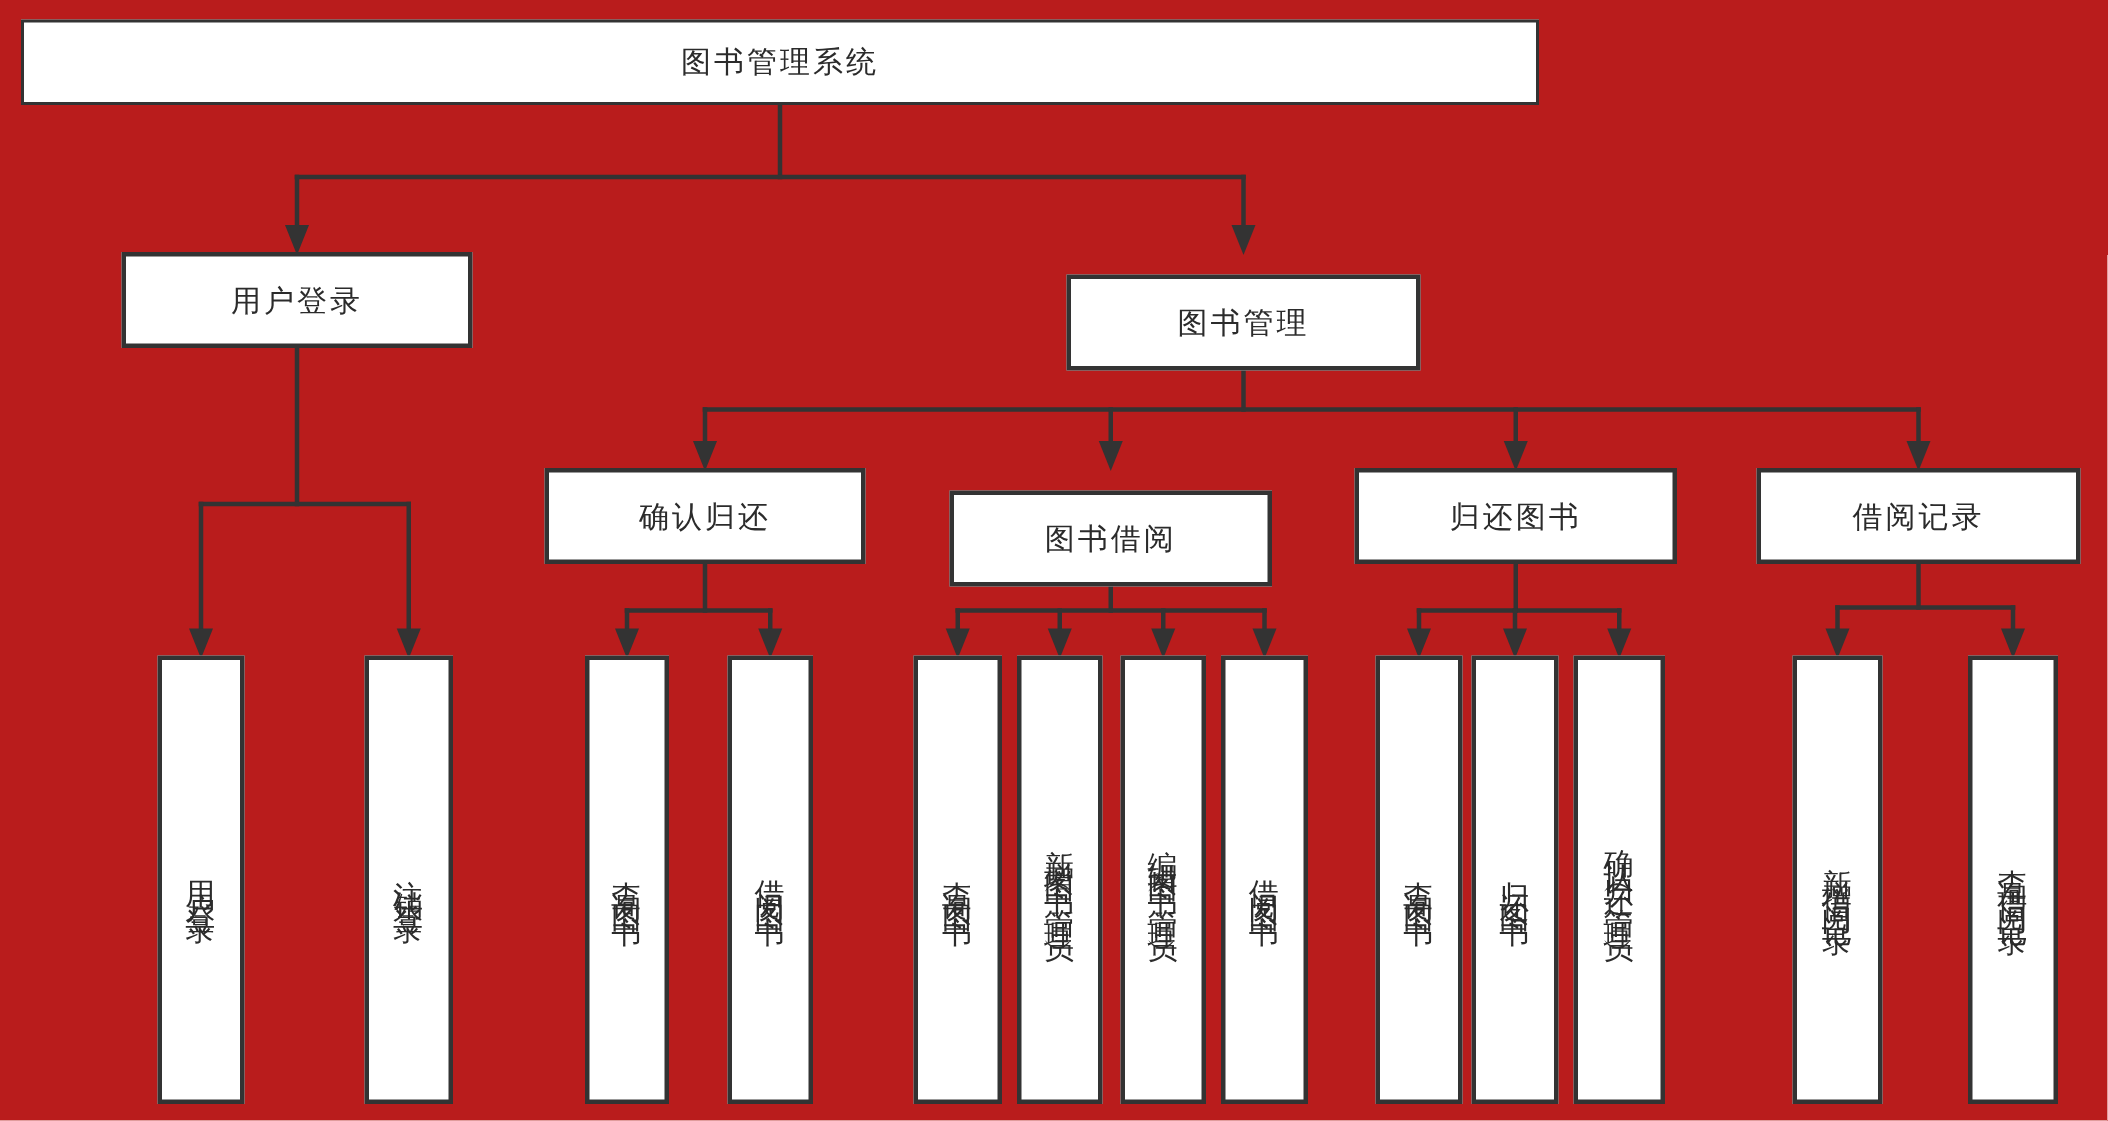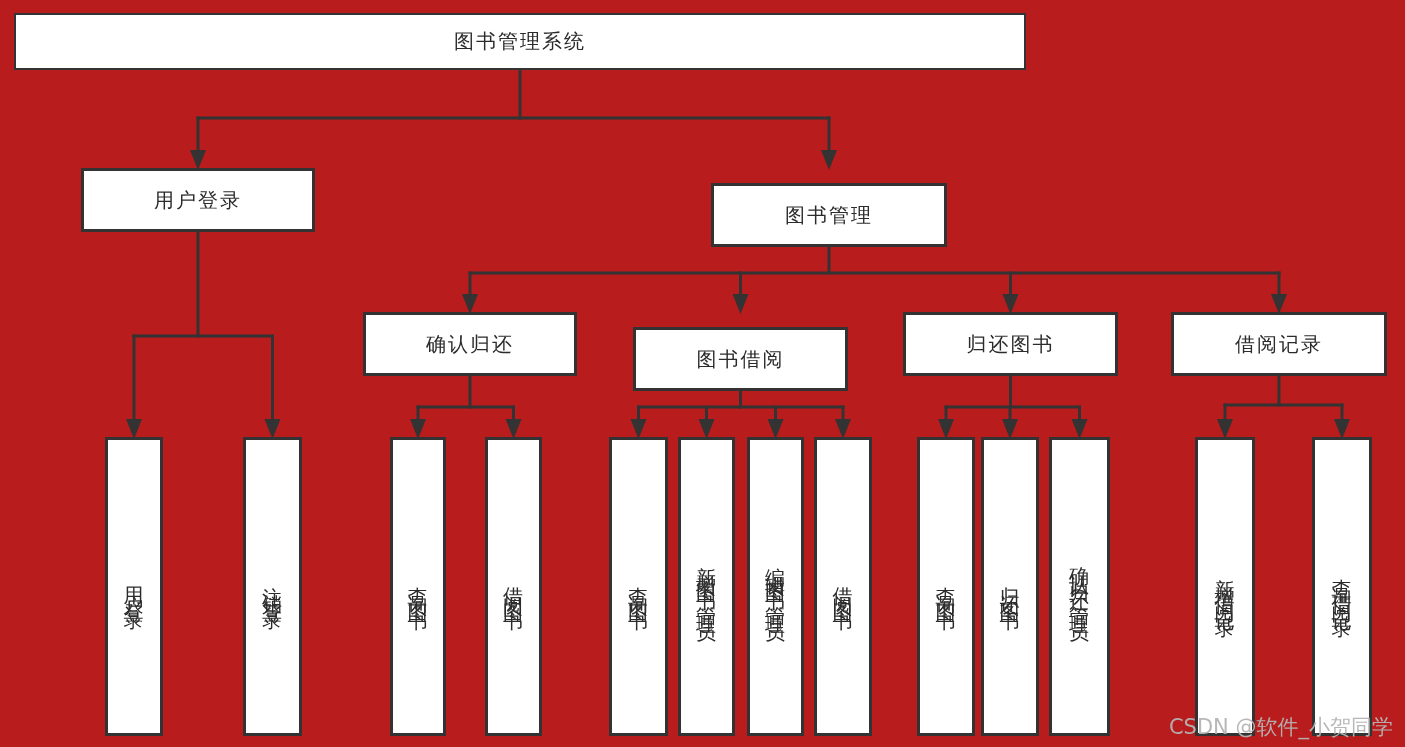--- a/index.html
+++ b/index.html
@@ -172,14 +172,13 @@
       <div class="node node-v" style="left: 1049px; top: 437px; width: 61px; height: 299px;">
         <span class="label">确认归还（管理员）</span>
       </div>
       <div class="node node-v" style="left: 1195px; top: 437px; width: 60px; height: 299px;">
         <span class="label">新增借阅记录</span>
       </div>
       <div class="node node-v" style="left: 1312px; top: 437px; width: 60px; height: 299px;">
         <span class="label">查询借阅记录</span>
       </div>
     </div>
-  <div id="watermark">CSDN @软件_小贺同学</div>
 </div>
 
 </body></html>

